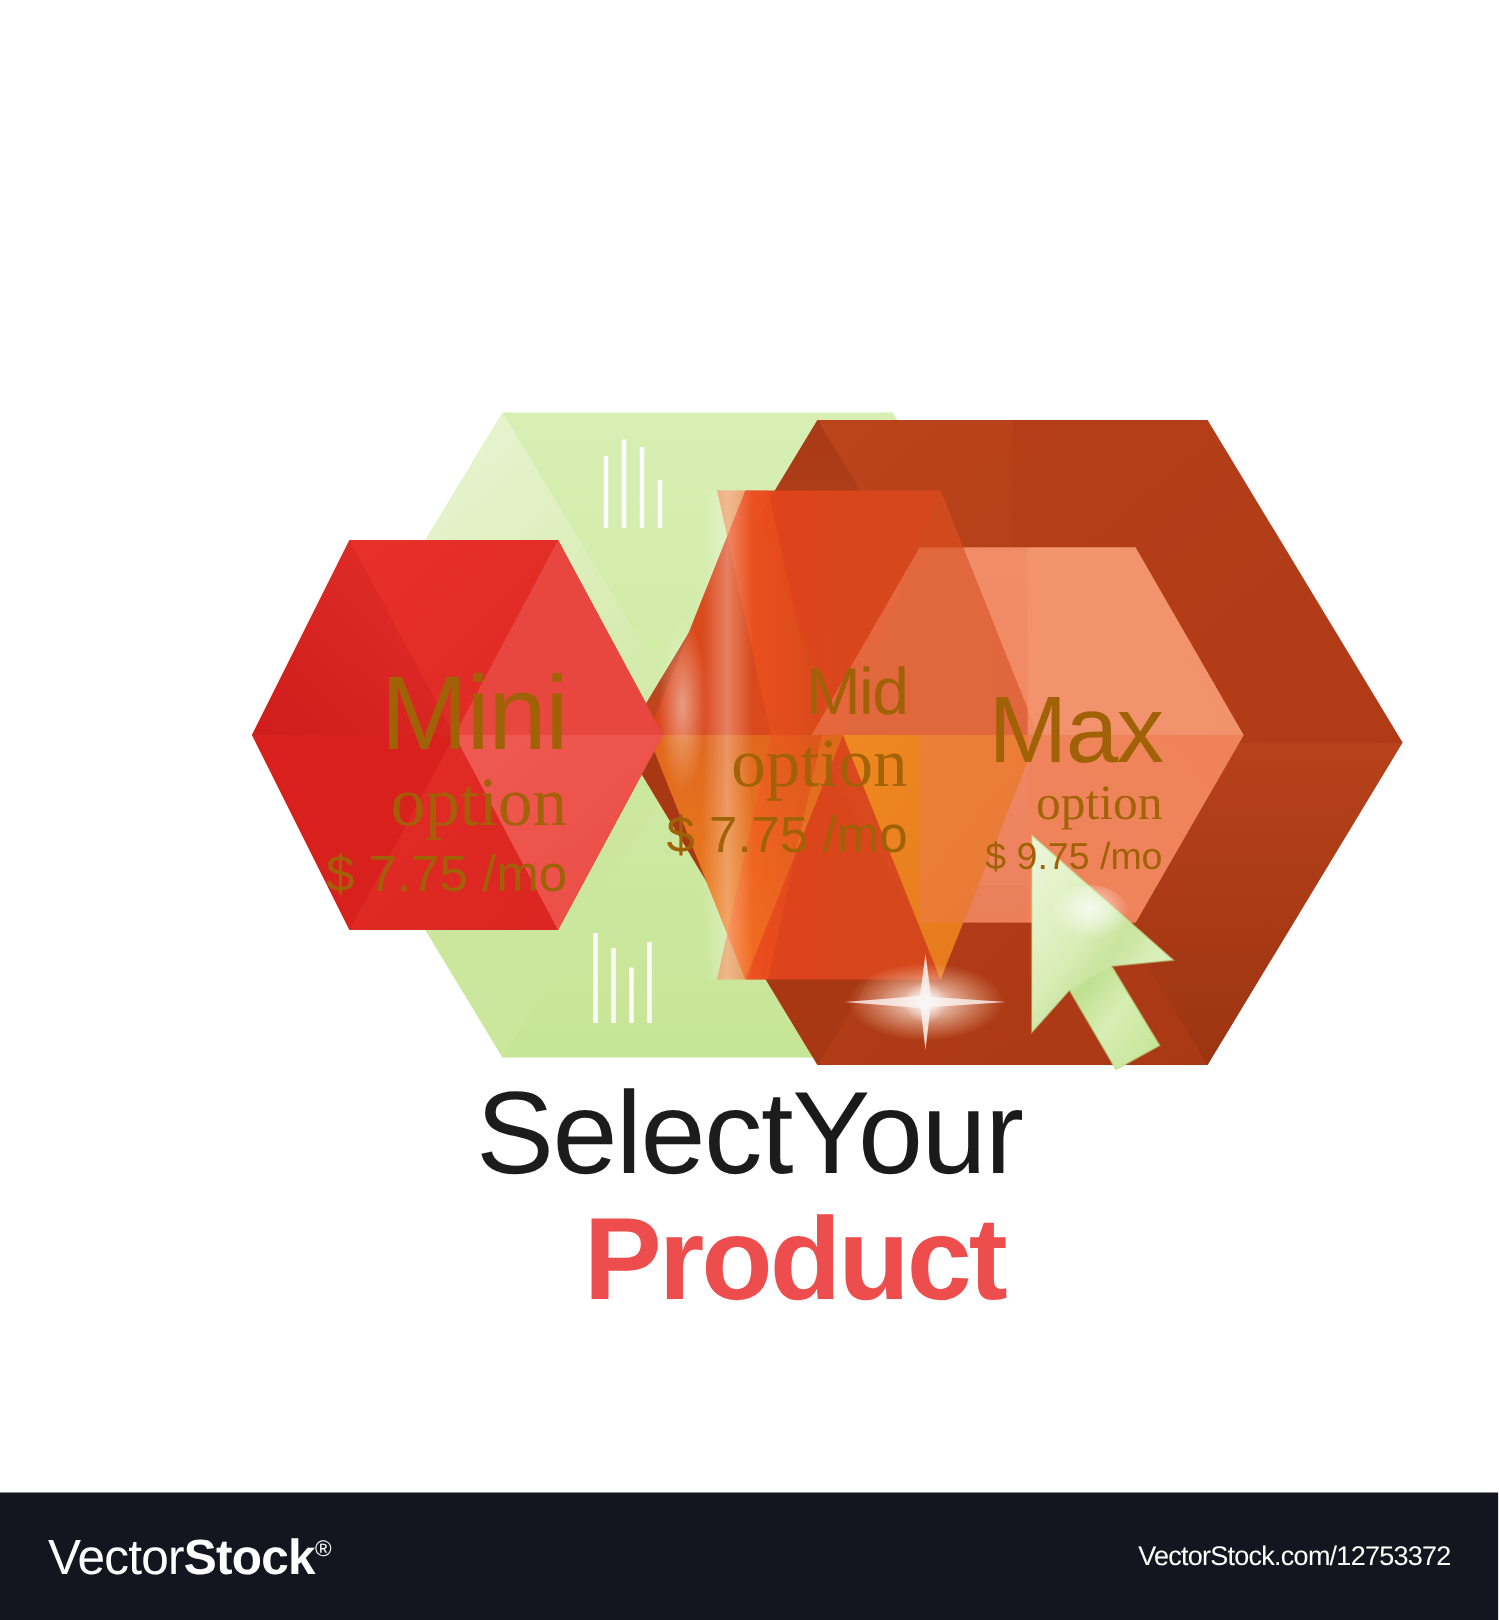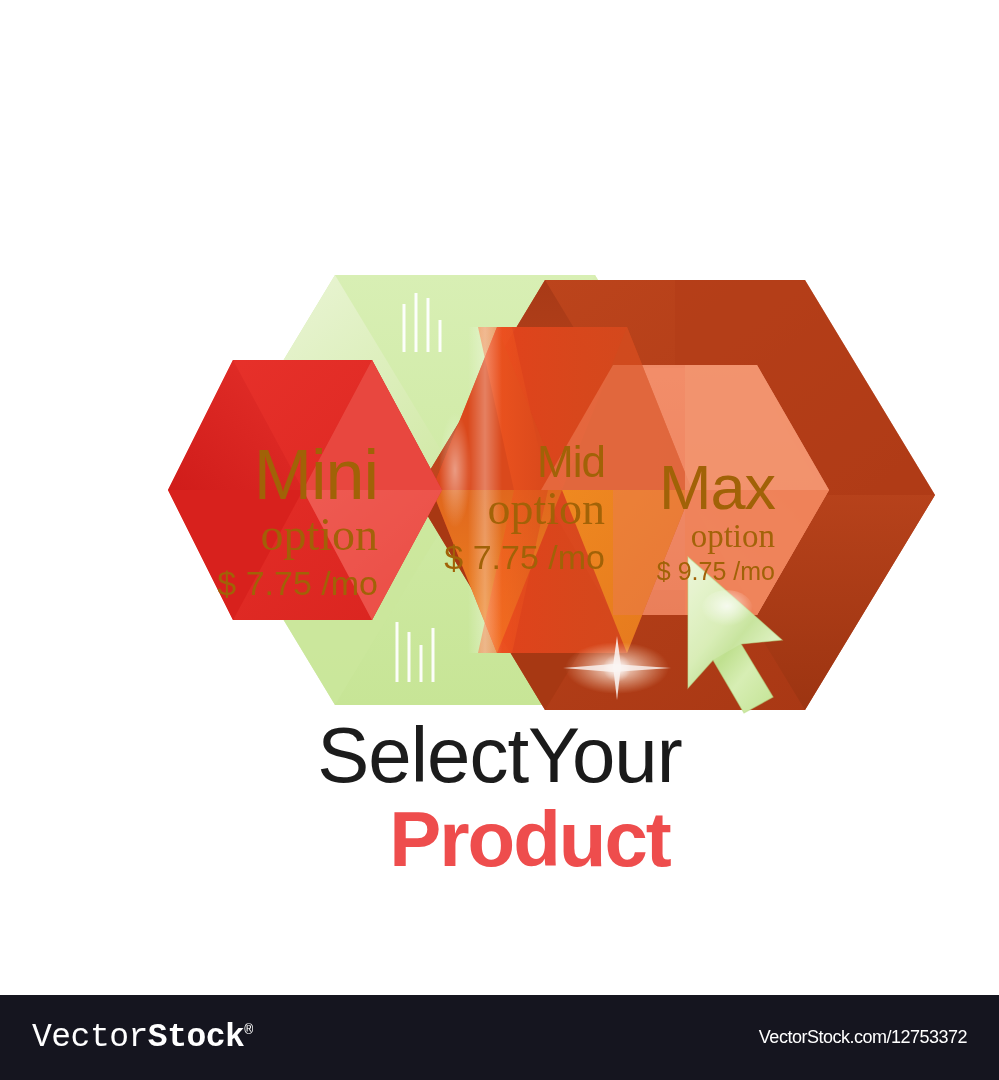--- a/index.html
+++ b/index.html
@@ -138,21 +138,20 @@
     align-items: center;
     justify-content: space-between;
     box-sizing: border-box;
     padding: 0 32px;
   }
   #vs-logo {
     color: #ffffff;
     font-size: 33px;
     letter-spacing: -0.5px;
     white-space: nowrap;
-    font-family: Liberation Mono, monospace;
   }
   #vs-logo .vs-vector { font-weight: 300; }
   #vs-logo .vs-stock  { font-weight: 700; }
   #vs-logo .vs-reg    { font-size: 15px; vertical-align: super; font-weight: 300; }
   #vs-url {
     color: #ffffff;
     font-size: 18px;
     font-weight: 400;
     letter-spacing: -0.5px;
     white-space: nowrap;

